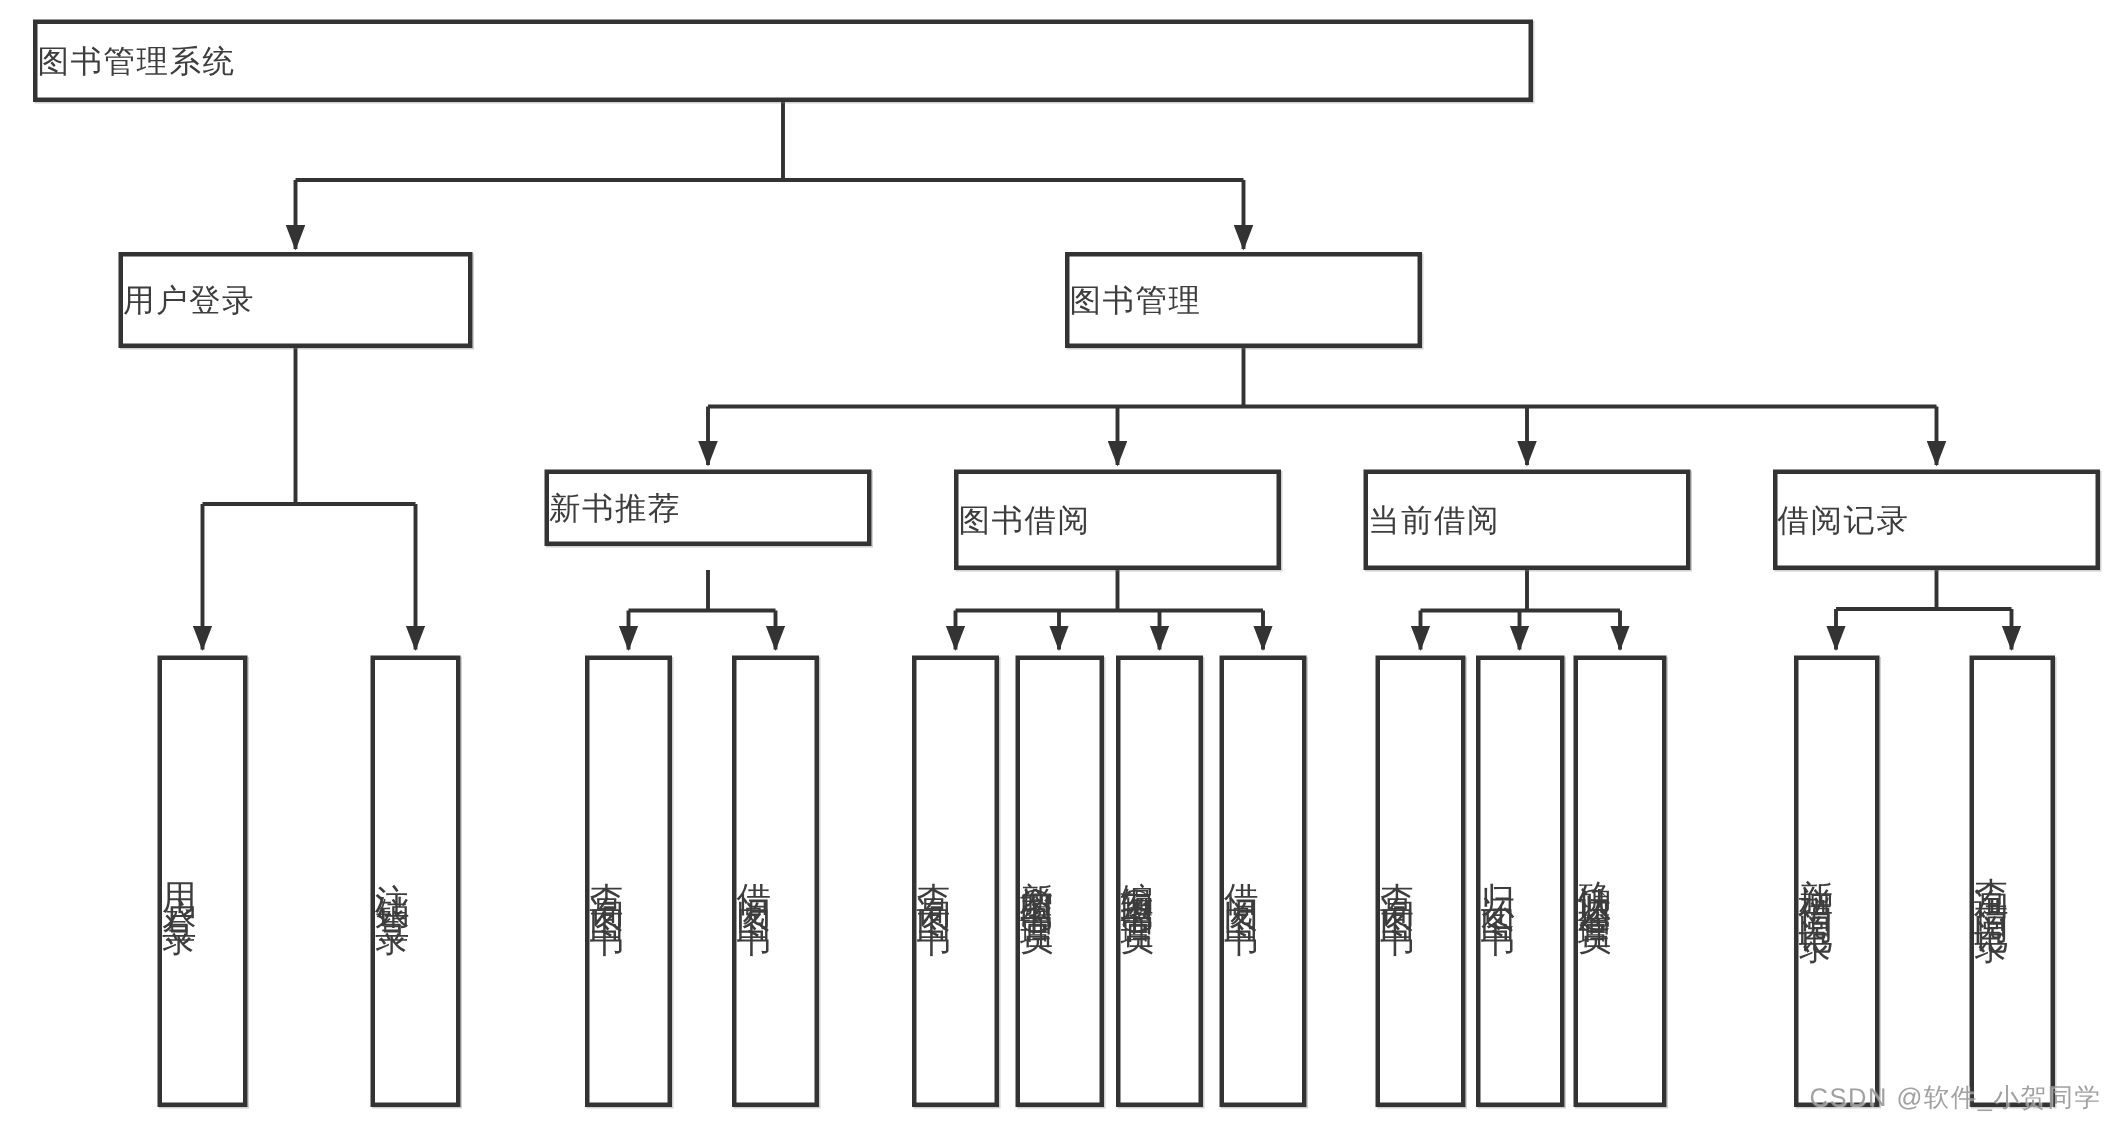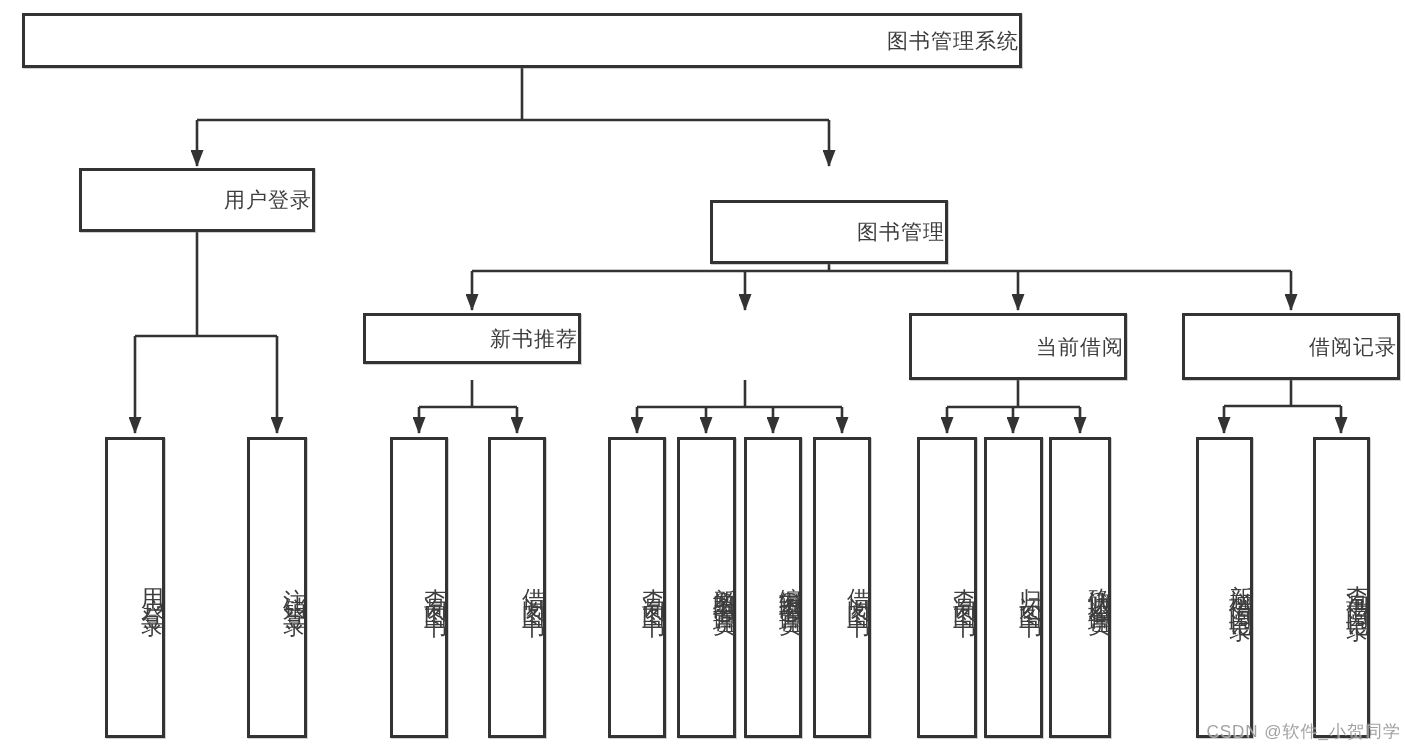--- a/index.html
+++ b/index.html
@@ -9,24 +9,23 @@
     background:#ffffff;
     font-family:"Liberation Sans","DejaVu Sans",sans-serif;
     overflow:hidden;
   }
   #wires{position:absolute;left:0;top:0;width:1405px;height:747px;}
   .node{
     position:absolute;
     background:#ffffff;
     border:3px solid #333333;
     box-shadow:1px 1px 0 rgba(120,120,120,.35);
-    display:flex;align-items:center;justify-content:flex-end;
+    display:flex;align-items:center;justify-content:flex-start;
     color:#3d3d3d;
     box-sizing:border-box;
-    font-family:Liberation Mono, monospace;
   }
   .hbox{font-size:21px;letter-spacing:1px;}
   .vbox span{
     writing-mode:vertical-rl;
     text-orientation:mixed;
     font-size:23px;
     letter-spacing:9px;
     line-height:1;
     white-space:nowrap;
   }
@@ -94,26 +93,29 @@
     </g>
   </svg>
 
   <div class="node hbox" style="left:22px;top:13px;width:1000px;height:55px;">
     <span>图书管理系统</span>
   </div>
 
   <div class="node hbox" style="left:79px;top:168px;width:236px;height:64px;">
     <span>用户登录</span>
   </div>
-  <div class="node hbox" style="left:710px;top:168px;width:238px;height:64px;margin-top:32px;">
+  <div class="node hbox" style="left:710px;top:168px;width:238px;height:64px;">
     <span>图书管理</span>
   </div>
 
   <div class="node hbox" style="left:363px;top:313px;width:218px;height:51px;">
     <span>新书推荐</span>
+  </div>
+  <div class="node hbox" style="left:636px;top:313px;width:218px;height:67px;">
+    <span>图书借阅</span>
   </div>
   <div class="node hbox" style="left:909px;top:313px;width:218px;height:67px;">
     <span>当前借阅</span>
   </div>
   <div class="node hbox" style="left:1182px;top:313px;width:218px;height:67px;">
     <span>借阅记录</span>
   </div>
 
   <div class="node vbox" style="left:105px;top:437px;width:60px;height:301px;">
     <span>用户登录</span>

